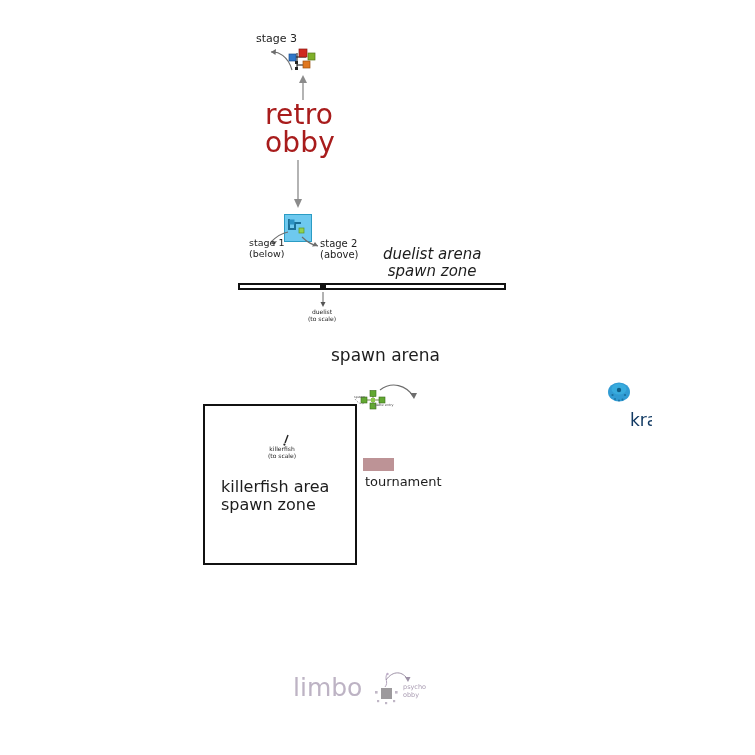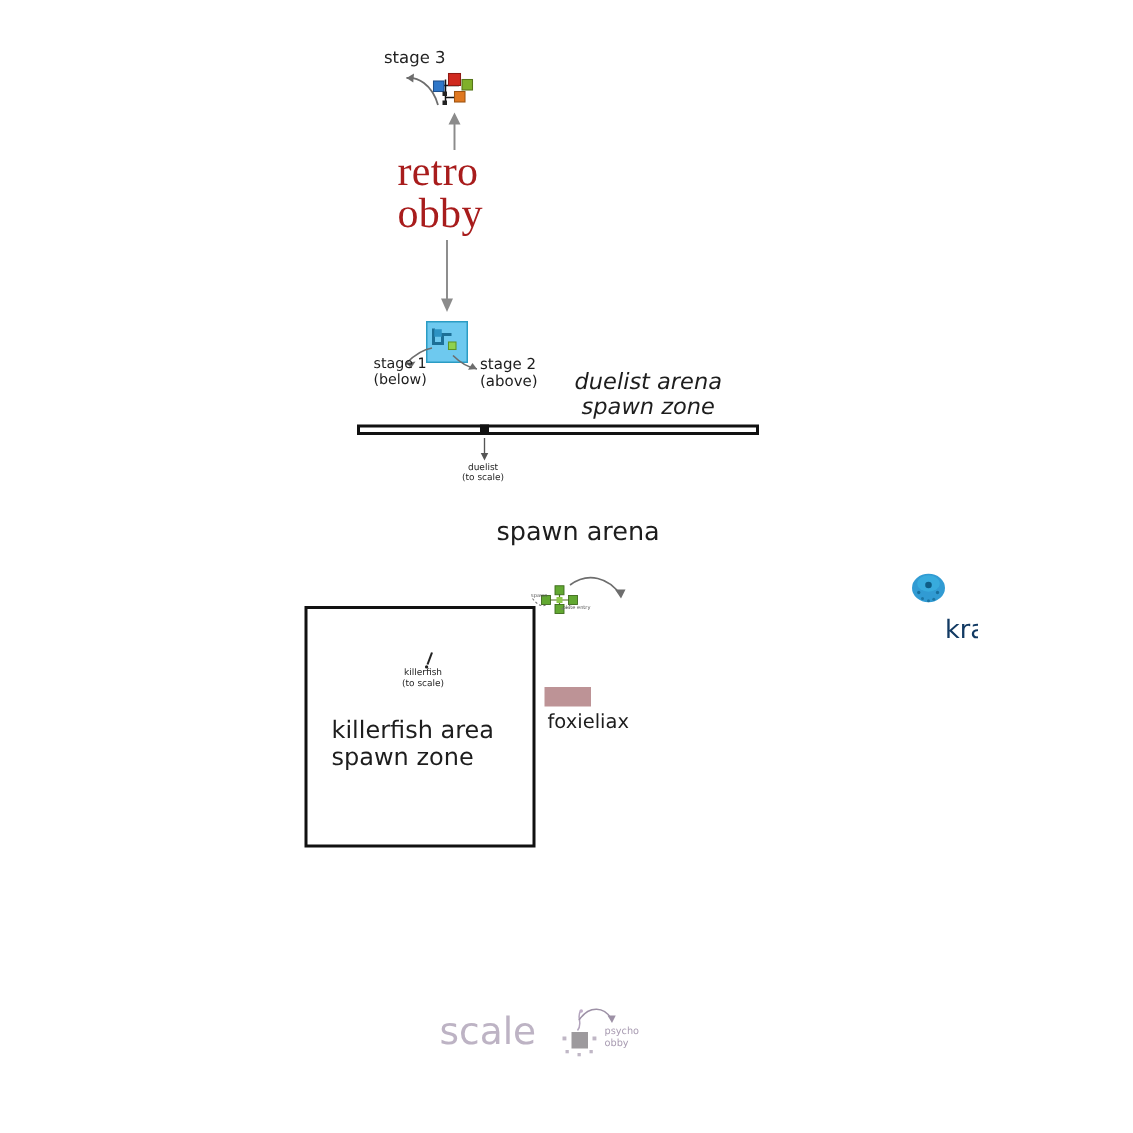--- a/index.html
+++ b/index.html
@@ -26,21 +26,20 @@
   }
   #stage3-cluster { left: 286px; top: 47px; width: 30px; height: 26px; }
 
   
   #retro-obby-title {
     left: 265px; top: 101px;
     font-size: 28px;
     color: #a81c1c;
     line-height: 1.0;
     letter-spacing: .2px;
-    font-family: Liberation Serif, serif;
   }
 
   
   #stage12-icon {
     left: 284px; top: 214px;
     width: 26px; height: 26px;
     background: #6ec9ef;
     border: 1.5px solid #2b9cc4;
   }
   #stage1-label { left: 249px; top: 238px; font-size: 9.5px; }
@@ -229,35 +228,35 @@
     <path d="M22,14 C25,14 27,13 28,11" fill="none" stroke="#777" stroke-width=".7" stroke-dasharray="1.6 1.4"></path>
   </svg>
 
   <svg class="abs" style="left:378px; top:383px;" width="42" height="22">
     <path d="M2,7 C14,-2 28,2 36,14" fill="none" stroke="#6d6d6d" stroke-width="1.1"></path>
     <path d="M36,16 L32,10 L39,10 Z" fill="#6d6d6d"></path>
   </svg>
 
 
   <div class="abs" id="tournament-swatch"></div>
-  <div class="abs lbl" id="tournament-label">foxieliax</div>
+  <div class="abs lbl" id="tournament-label">tournament</div>
 
   <svg class="abs" id="kraken-blob" viewBox="0 0 24 22">
     <ellipse cx="12" cy="11" rx="11" ry="9.5" fill="#1f93cf" opacity=".92"></ellipse>
     <ellipse cx="12" cy="8" rx="7.5" ry="5.5" fill="#3aaede" opacity=".85"></ellipse>
     <circle cx="12" cy="9" r="2.2" fill="#0e5d86"></circle>
     <circle cx="5.5" cy="14" r="1.1" fill="#0e5d86" opacity=".7"></circle>
     <circle cx="18" cy="14" r="1.1" fill="#0e5d86" opacity=".7"></circle>
     <circle cx="8" cy="18" r="1" fill="#0e5d86" opacity=".6"></circle>
     <circle cx="15.5" cy="18.5" r="1" fill="#0e5d86" opacity=".6"></circle>
     <circle cx="12" cy="19.5" r="1" fill="#0e5d86" opacity=".6"></circle>
   </svg>
   <div class="abs" id="kraken-label">kraken</div>
 
-  <div class="abs" id="limbo-title">scale</div>
+  <div class="abs" id="limbo-title">limbo</div>
 
   <svg class="abs" id="limbo-cluster" viewBox="0 0 30 35">
     <path d="M15,2 C12,7 17,10 13,15" fill="none" stroke="#b3a4bd" stroke-width="1"></path>
     <circle cx="15.5" cy="2" r="1.2" fill="#c0aec9"></circle>
     <rect x="9" y="16" width="11" height="11" fill="#9d9a9d"></rect>
     <rect x="3" y="19" width="2.6" height="2.6" fill="#c0b7c6"></rect>
     <rect x="23" y="19" width="2.6" height="2.6" fill="#c0b7c6"></rect>
     <rect x="5" y="28" width="2.2" height="2.2" fill="#c0b7c6"></rect>
     <rect x="21" y="28" width="2.2" height="2.2" fill="#c0b7c6"></rect>
     <rect x="13" y="30" width="2.2" height="2.2" fill="#c0b7c6"></rect>

